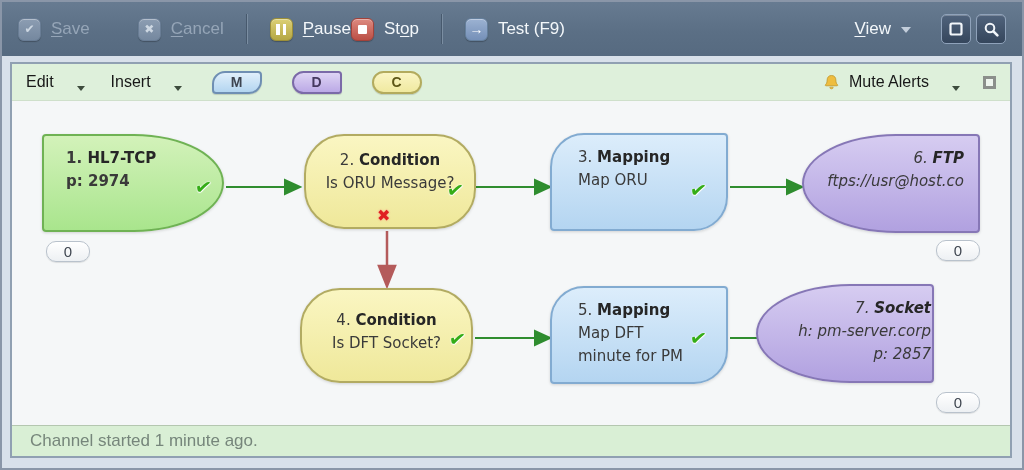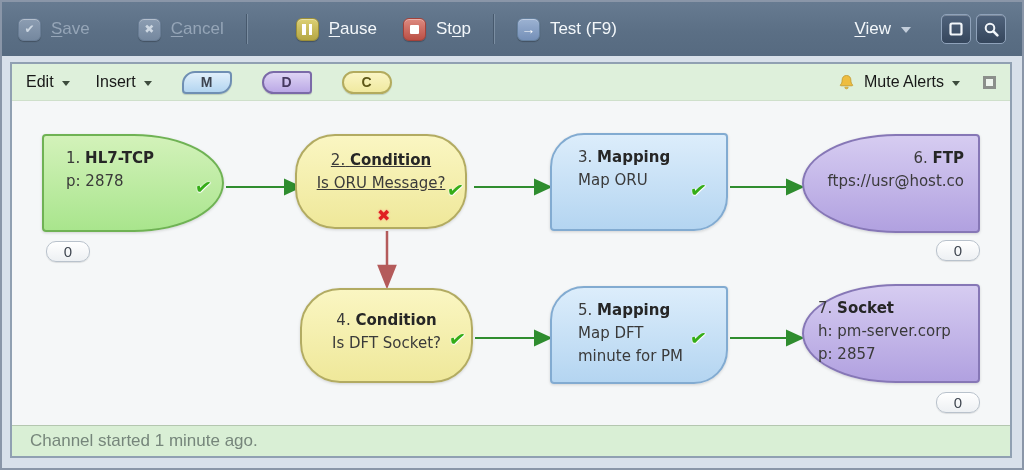--- a/index.html
+++ b/index.html
@@ -29,42 +29,42 @@
   .ticon-restart { background:linear-gradient(#8ed17c,#4ea03c); border:1px solid #3f8a30; }
   .ticon-pause   { background:linear-gradient(#dcd075,#b5a743); border:1px solid #9c8f38; }
   .ticon-stop    { background:linear-gradient(#dd8a80,#bb4f45); border:1px solid #a2423a; }
   .ticon-test    { background:linear-gradient(#9cb2d2,#708dac0); background:linear-gradient(#9cb2d2,#7590b8); border:1px solid #65809d; color:#fff; font-size:14px; font-weight:bold; }
   .play-tri { width:0; height:0; border-left:10px solid #fff; border-top:6px solid transparent; border-bottom:6px solid transparent; margin-left:2px; }
   .pause-bars { display:flex; gap:3px; }
   .pause-bars span { width:3.5px; height:11px; background:#fff; }
   .stop-sq { width:9px; height:9px; background:#fff; border-radius:1px; }
   .key { text-decoration:underline; text-underline-offset:2px; }
   .tsep { width:2px; height:30px; background:#47596d; border-right:1px solid #7b8ea2; margin:0 22px; }
-  .ml48 { margin-left:48px; } .ml26 { margin-left:26px; }
+  .ml48 { margin-left:48px; } .ml26 { }
   .view-group { margin-left:auto; display:flex; align-items:center; gap:8px; }
   .caret { width:0; height:0; border-left:5px solid transparent; border-right:5px solid transparent; border-top:6px solid #c3cedb; margin-top:2px; }
   .winbtns { display:flex; gap:5px; margin-left:22px; }
   .winbtn {
     width:30px; height:30px; border-radius:5px;
     background:linear-gradient(#50637c,#35465c); border:1px solid #8fa2ba;
     display:flex; align-items:center; justify-content:center;
     box-shadow:inset 0 1px 0 rgba(255,255,255,.25);
   }
 
   
   .panel {
     position:absolute; left:8px; top:60px; width:1002px; height:396px;
     border:2px solid #90a0b2; background:#f5f7f8;
   }
   .panel-header {
     height:37px; background:#def0db; border-bottom:1px solid #cfe0cb;
     display:flex; align-items:center; padding:0 14px; gap:26px;
     font-size:16px; color:#181818;
   }
-  .menu { display:flex; align-items:center; gap:8px; }
+  .menu { display:flex; align-items:flex-end; gap:23px; }
   .menu .caret { border-top-color:#3d4c3d; border-left-width:4px; border-right-width:4px; border-top-width:5px; }
   .shape-btn {
     width:50px; height:23px; display:flex; align-items:center; justify-content:center;
     font-size:14px; font-weight:bold; color:#3d4450; margin-left:4px;
     box-shadow:0 1px 1px rgba(0,0,0,.15);
   }
   .shape-m { background:linear-gradient(#e0effb,#b3d5f0); border:2px solid #6f8fb3; border-radius:13px 4px 13px 4px; }
   .shape-d { background:linear-gradient(#ded4f4,#bba9e6); border:2px solid #7b6aa8; border-radius:13px 4px 4px 13px; color:#46395f; }
   .shape-c { background:linear-gradient(#faf5c4,#f0e9a0); border:2px solid #b3ab5e; border-radius:13px; color:#5d5617; }
   .mute-group { margin-left:auto; display:flex; align-items:center; gap:9px; }
@@ -74,32 +74,32 @@
   .canvas { position:relative; width:998px; height:324px; background:#f5f7f8; overflow:hidden; }
   .arrow-layer { position:absolute; left:0; top:0; pointer-events:none; }
 
   .node {
     position:absolute; font-size:15px; color:#3a3a3a; line-height:23px;
     border-width:2px; border-style:solid;
     box-shadow:0 1px 3px rgba(0,0,0,.15);
   }
   .node .title b { color:#262626; }
   .gloss { background-image:linear-gradient(180deg, rgba(255,255,255,.55) 0%, rgba(255,255,255,.20) 42%, rgba(255,255,255,0) 52%); }
-  .node-green  { background:linear-gradient(180deg,#d3f2ba,#a9e58d); border-color:#6fb254; }
+  .node-green  { background:linear-gradient(180deg,#d3f2ba,#a9e58d); border-color:#6fb254;font-weight:bold; }
   .node-yellow { background:linear-gradient(180deg,#faf6c2,#efe89a); border-color:#b2ab62; }
   .node-blue   { background:linear-gradient(180deg,#dcedfb,#b4d5f1); border-color:#82abd1; }
-  .node-purple { background:linear-gradient(180deg,#d6ccf1,#b1a1e0); border-color:#8677b6; }
+  .node-purple { background:linear-gradient(180deg,#d6ccf1,#b1a1e0); border-color:#8677b6;font-style:italic; }
 
   .n1 { left:30px;  top:33px;  width:182px; height:98px; border-radius:4px 90px 90px 4px / 4px 49px 49px 4px; padding:11px 18px 0 22px; }
-  .n2 { left:283px; top:33px;  width:172px; height:95px; border-radius:40px; padding:13px 0 0 0; text-align:center;text-decoration:underline; }
+  .n2 { left:292px; top:33px;  width:172px; height:95px; border-radius:40px; padding:13px 0 0 0; text-align:center; }
   .n3 { left:538px; top:32px;  width:178px; height:98px; border-radius:34px 4px 34px 4px; padding:11px 10px 0 26px; }
   .n6 { left:790px; top:33px;  width:178px; height:99px; border-radius:95px 4px 4px 95px / 50px 4px 4px 50px; padding:11px 14px 0 14px; text-align:right; }
   .n4 { left:288px; top:187px; width:173px; height:95px; border-radius:40px; padding:19px 0 0 0; text-align:center; }
   .n5 { left:538px; top:185px; width:178px; height:98px; border-radius:34px 4px 34px 4px; padding:11px 26px 0 26px; }
-  .n7 { left:790px; top:183px; width:178px; height:99px; border-radius:95px 4px 4px 95px / 50px 4px 4px 50px; padding:11px 24px 0 14px; text-align:left; }
+  .n7 { left:744px; top:183px; width:178px; height:99px; border-radius:95px 4px 4px 95px / 50px 4px 4px 50px; padding:11px 1px 0 14px; text-align:right; }
 
   .badge {
     position:absolute; width:44px; height:21px; border-radius:10px;
     background:linear-gradient(#ffffff,#edf0f3); border:1px solid #b9c2cc;
     color:#3f4650; font-size:15px; text-align:center; line-height:19px;
     box-shadow:0 1px 1px rgba(0,0,0,.10);
   }
   .b1 { left:34px;  top:140px; }
   .b6 { left:924px; top:139px; }
   .b7 { left:924px; top:291px; }
@@ -225,21 +225,21 @@
             <polygon points="790,237 775,230 775,244"></polygon>
         </g>
         <g stroke="#b45b5b" stroke-width="2.5" fill="#b45b5b">
           <line x1="375" y1="130" x2="375" y2="166"></line>
             <polygon points="375,185 367,165 383,165"></polygon>
         </g>
       </svg>
 
       <div class="node gloss node-green n1">
         <div class="title"><span>1.</span> <b>HL7-TCP</b></div>
-        <div class="line">p: 2878</div>
+        <div class="line">p: 2974</div>
       </div>
 
       <div class="node gloss node-yellow n2">
         <div class="title"><span>2.</span> <b>Condition</b></div>
         <div class="line">Is ORU Message?</div>
       </div>
 
       <div class="node gloss node-blue n3">
         <div class="title"><span>3.</span> <b>Mapping</b></div>
         <div class="line">Map ORU</div>

